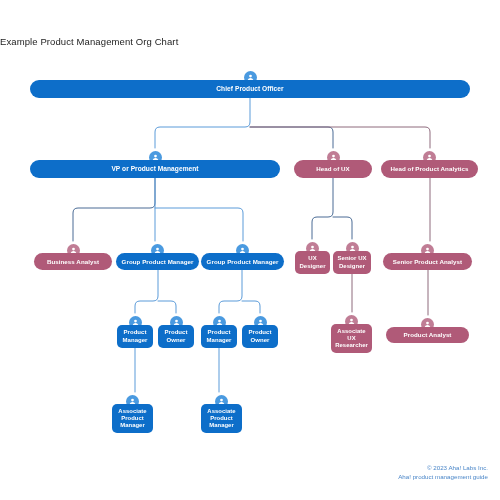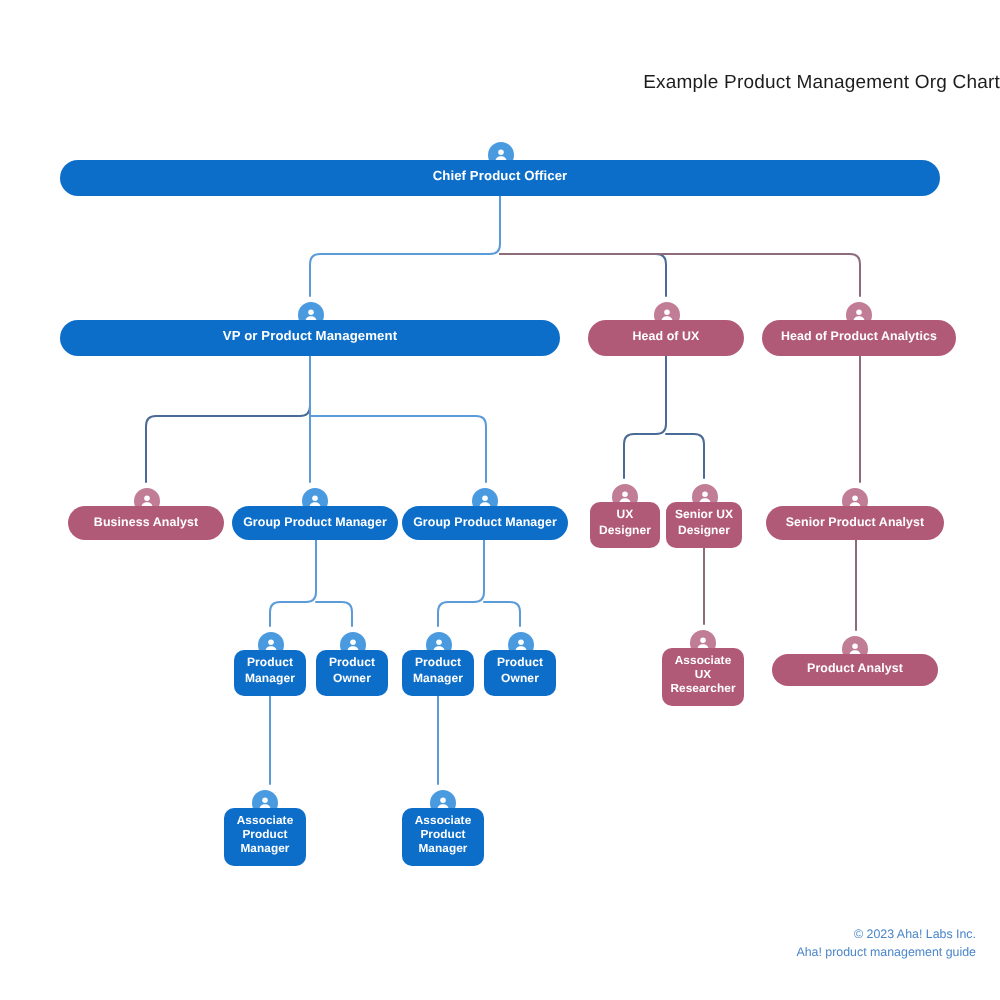--- a/index.html
+++ b/index.html
@@ -13,21 +13,21 @@
     height: 500px;
     background: #ffffff;
     font-family: "Liberation Sans", sans-serif;
     overflow: hidden;
   }
   #chart-title {
     position: absolute;
     left: 0;
     top: 36px;
     width: 500px;
-    text-align: right;
+    text-align: left;
     font-size: 9.5px;
     color: #1d1d1d;
     letter-spacing: .1px;
     font-weight: 400;
   }
 
   
   #links {
     position: absolute;
     left: 0;

